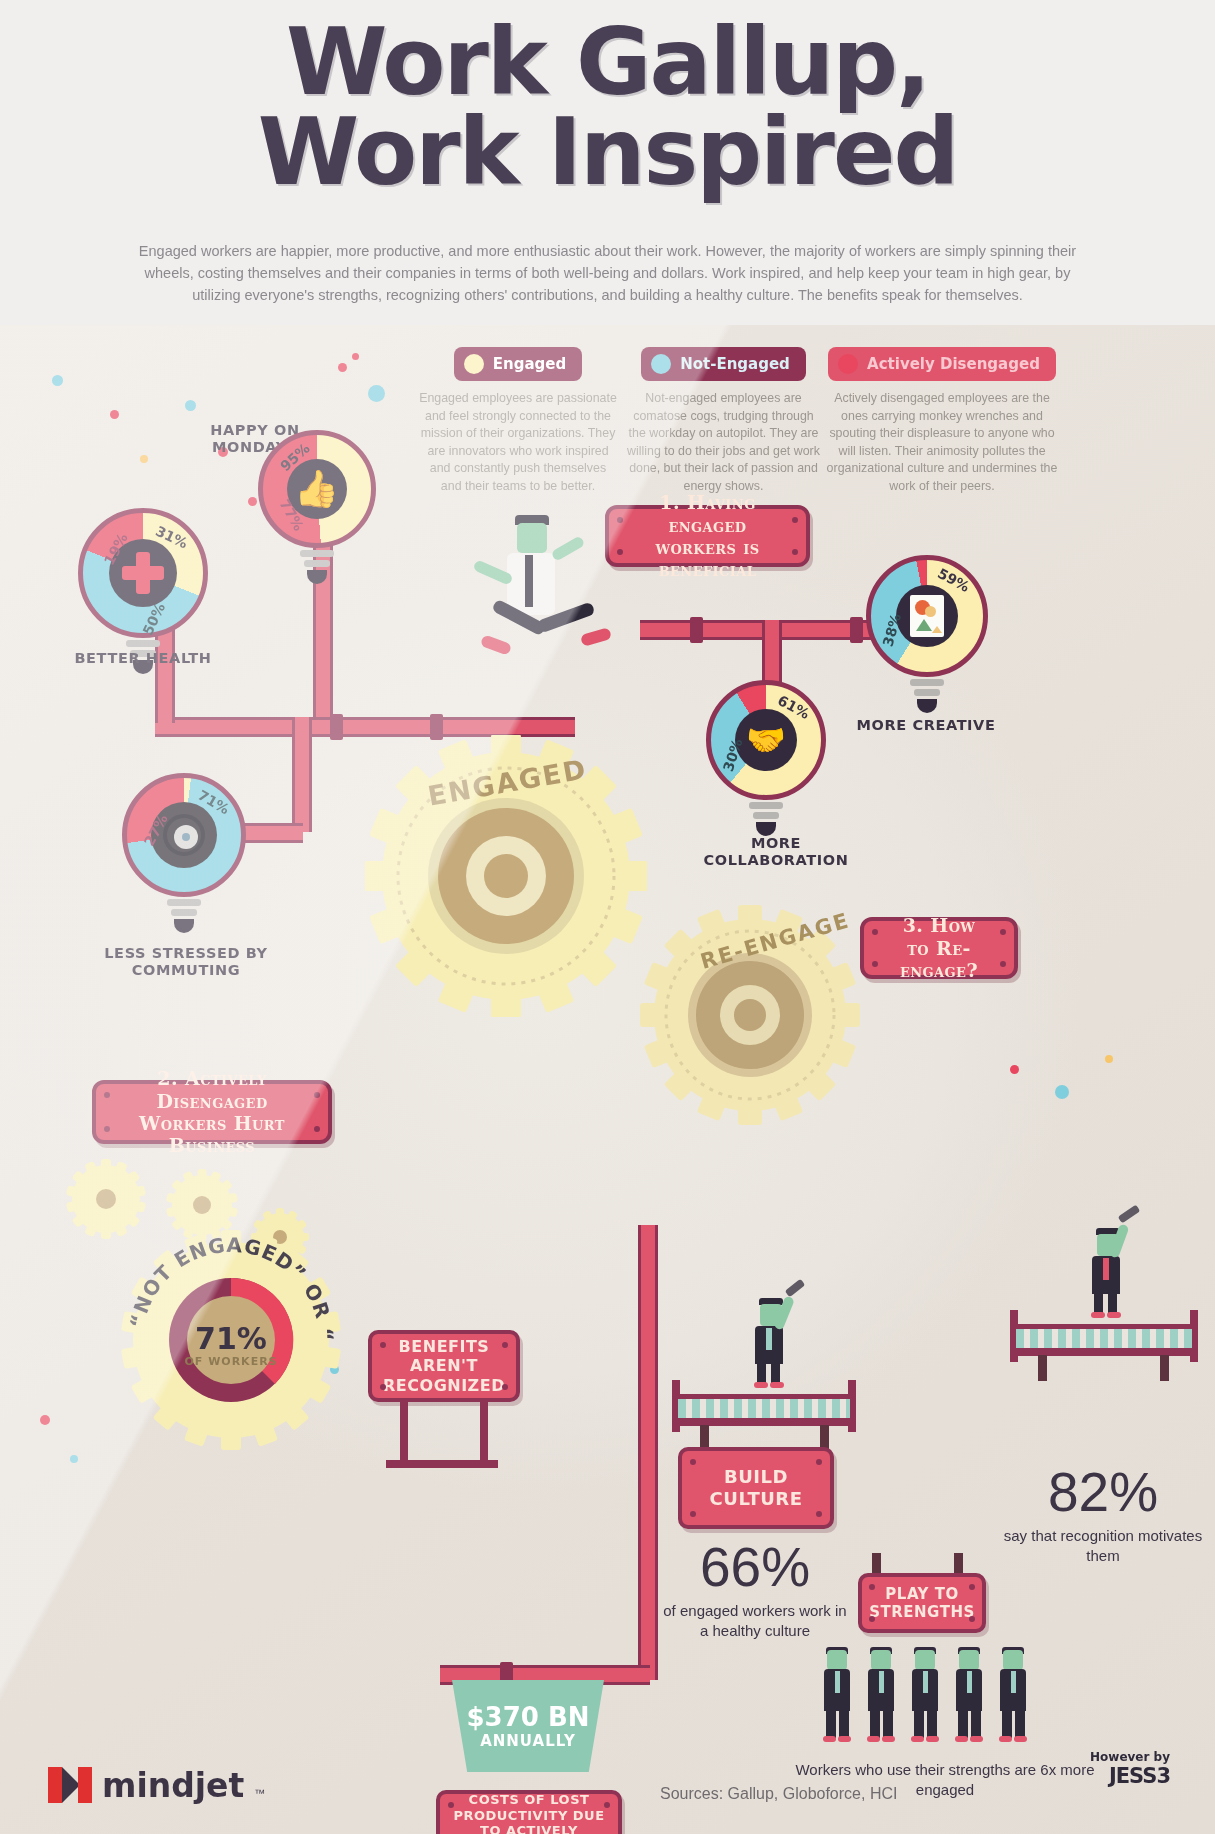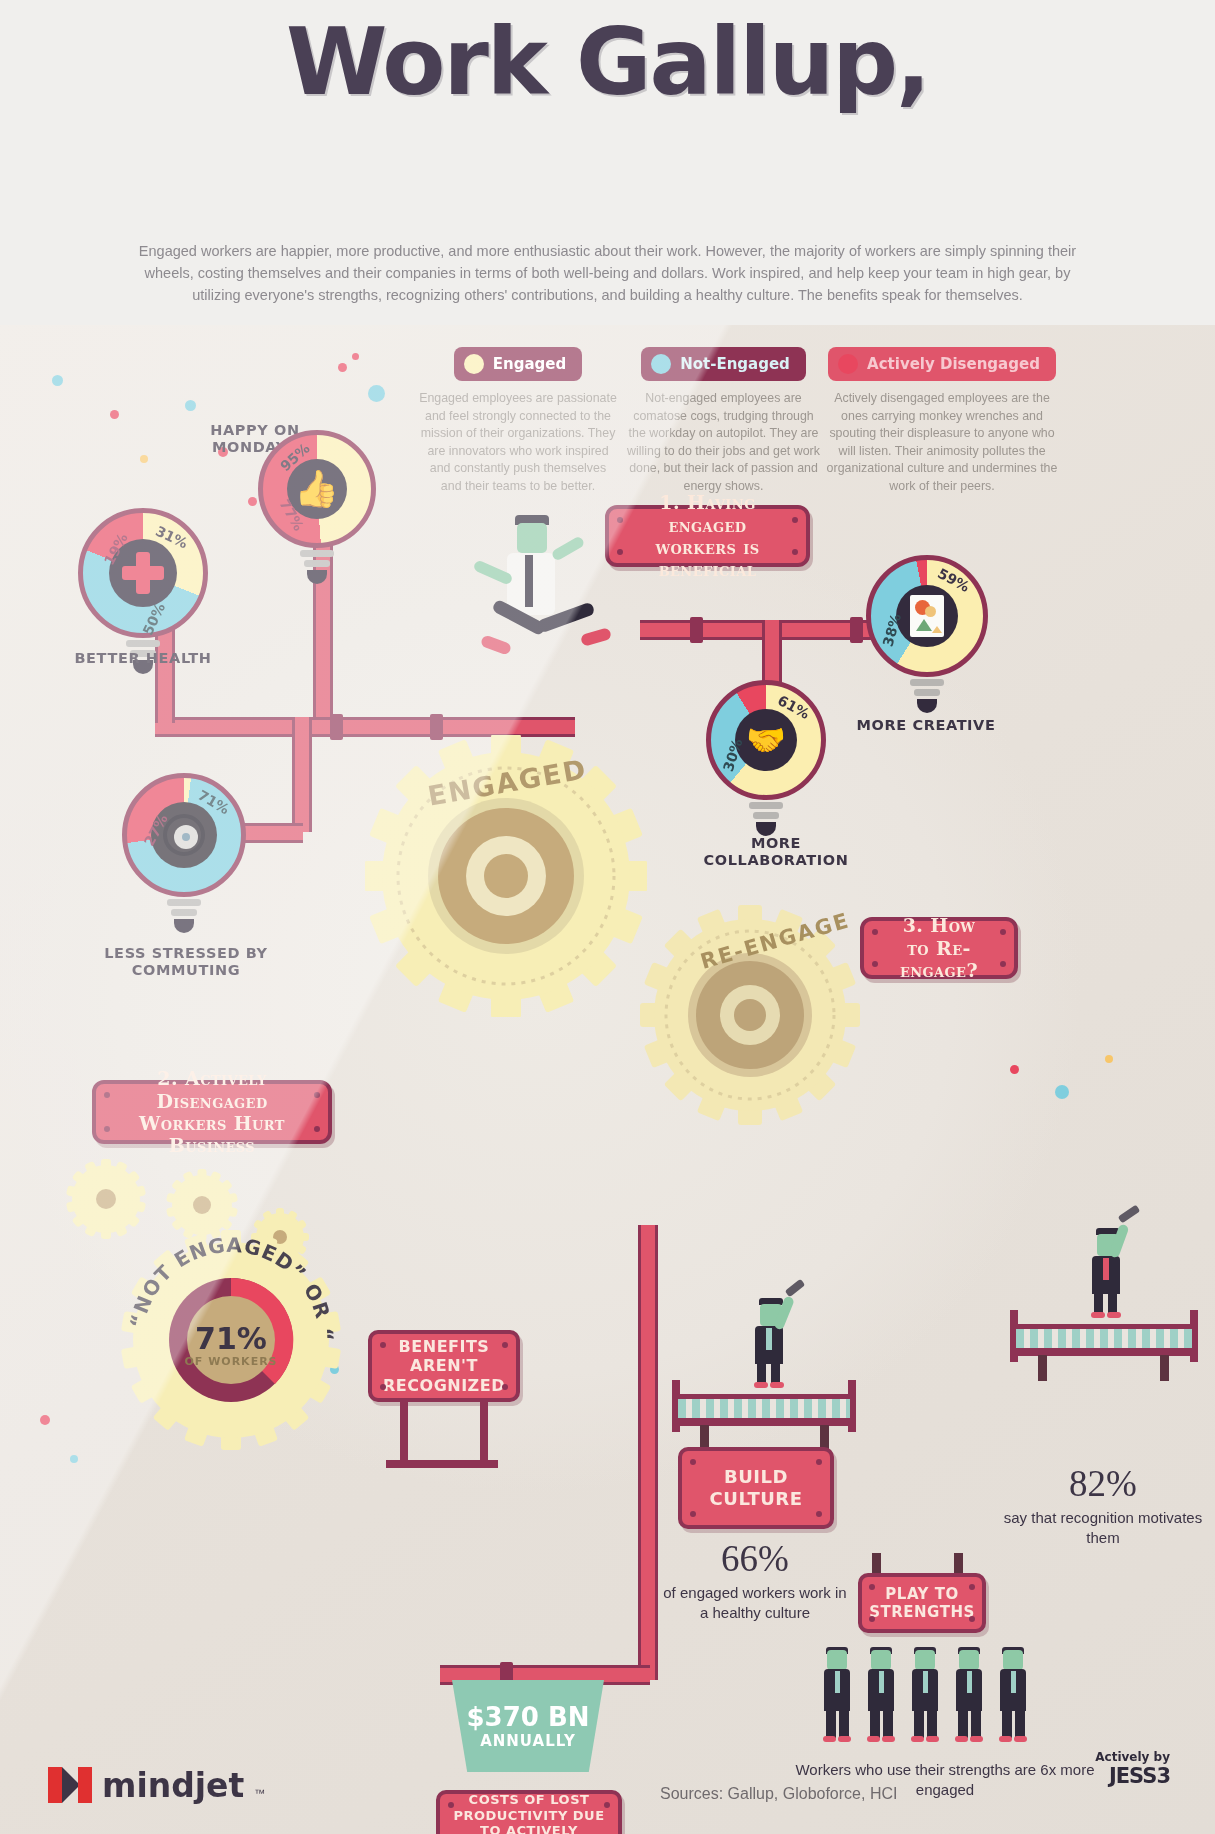--- a/index.html
+++ b/index.html
@@ -109,21 +109,21 @@
     font-size:16px; line-height:1.2; text-align:center;
     display:flex; align-items:center; justify-content:center; letter-spacing:.5px;
     box-shadow:3px 4px 0 rgba(120,50,70,.25);
   }
   .sign .rivet{ position:absolute; width:6px;height:6px;border-radius:50%;background:#8e3354;}
   .hanger{ position:absolute; width:9px; background:#5d3340; }
 
   .bigstat{
     position:absolute; text-align:center;
   }
-  .bigstat .num{ font-family:Liberation Serif, serif; font-size:37px; color:#3d3546; line-height:1; }
+  .bigstat .num{ font-family:Liberation Sans, sans-serif; font-size:55px; color:#3d3546; line-height:1; }
   .bigstat .cap{ margin-top:6px; font-size:15px; color:#3d3546; line-height:1.3; }
 
   
   .bucket{
     position:absolute; background:#8ec9b3;
     clip-path:polygon(0 0,100% 0,90% 100%,10% 100%);
     display:flex; flex-direction:column; align-items:center; justify-content:center;
     color:#fff; text-align:center;
   }
   .bucket .b1{ font-family:"DejaVu Sans",sans-serif; font-weight:bold; font-size:26px; }
@@ -151,20 +151,21 @@
   .credit .c2{ font-family:"DejaVu Sans",sans-serif; font-weight:bold; font-size:21px; color:#2f2a3a; letter-spacing:-1px;}
 
   .confetti{ position:absolute; border-radius:50%; }
 </style>
 </head>
 <body>
 
 <div class="header">
   <div class="title">
     <span>Work Gallup,</span>
+    <span class="l2">Work Inspired</span>
   </div>
   <div class="intro">Engaged workers are happier, more productive, and more enthusiastic about their work. However, the majority of workers are simply spinning their wheels, costing themselves and their companies in terms of both well-being and dollars. Work inspired, and help keep your team in high gear, by utilizing everyone's strengths, recognizing others' contributions, and building a healthy culture. The benefits speak for themselves.</div>
 </div>
 
 <div class="panel">
 
   <div class="confetti" style="left:52px;top:50px;width:11px;height:11px;background:#7fcede;"></div>
   <div class="confetti" style="left:110px;top:85px;width:9px;height:9px;background:#e8475f;"></div>
   <div class="confetti" style="left:185px;top:75px;width:11px;height:11px;background:#7fcede;"></div>
   <div class="confetti" style="left:140px;top:130px;width:8px;height:8px;background:#f7c66a;"></div>
@@ -684,17 +685,17 @@
     <svg class="mark" viewBox="0 0 44 40">
       <polygon points="0,2 14,2 14,38 0,38" fill="#e03030"></polygon>
       <polygon points="14,2 32,20 14,38" fill="#3d3546"></polygon>
       <polygon points="30,2 44,2 44,38 30,38" fill="#e03030"></polygon>
     </svg>
     <span class="word">mindjet</span>
     <span class="tm">™</span>
   </div>
   <div class="sources" style="left:660px;top:1460px;">Sources: Gallup, Globoforce, HCI</div>
   <div class="credit" style="left:990px;top:1425px;width:180px;">
-    <div class="c1">Actively by</div>
+    <div class="c1">However by</div>
     <div class="c2">JESS3</div>
   </div>
 
 </div>
 
 </body></html>

